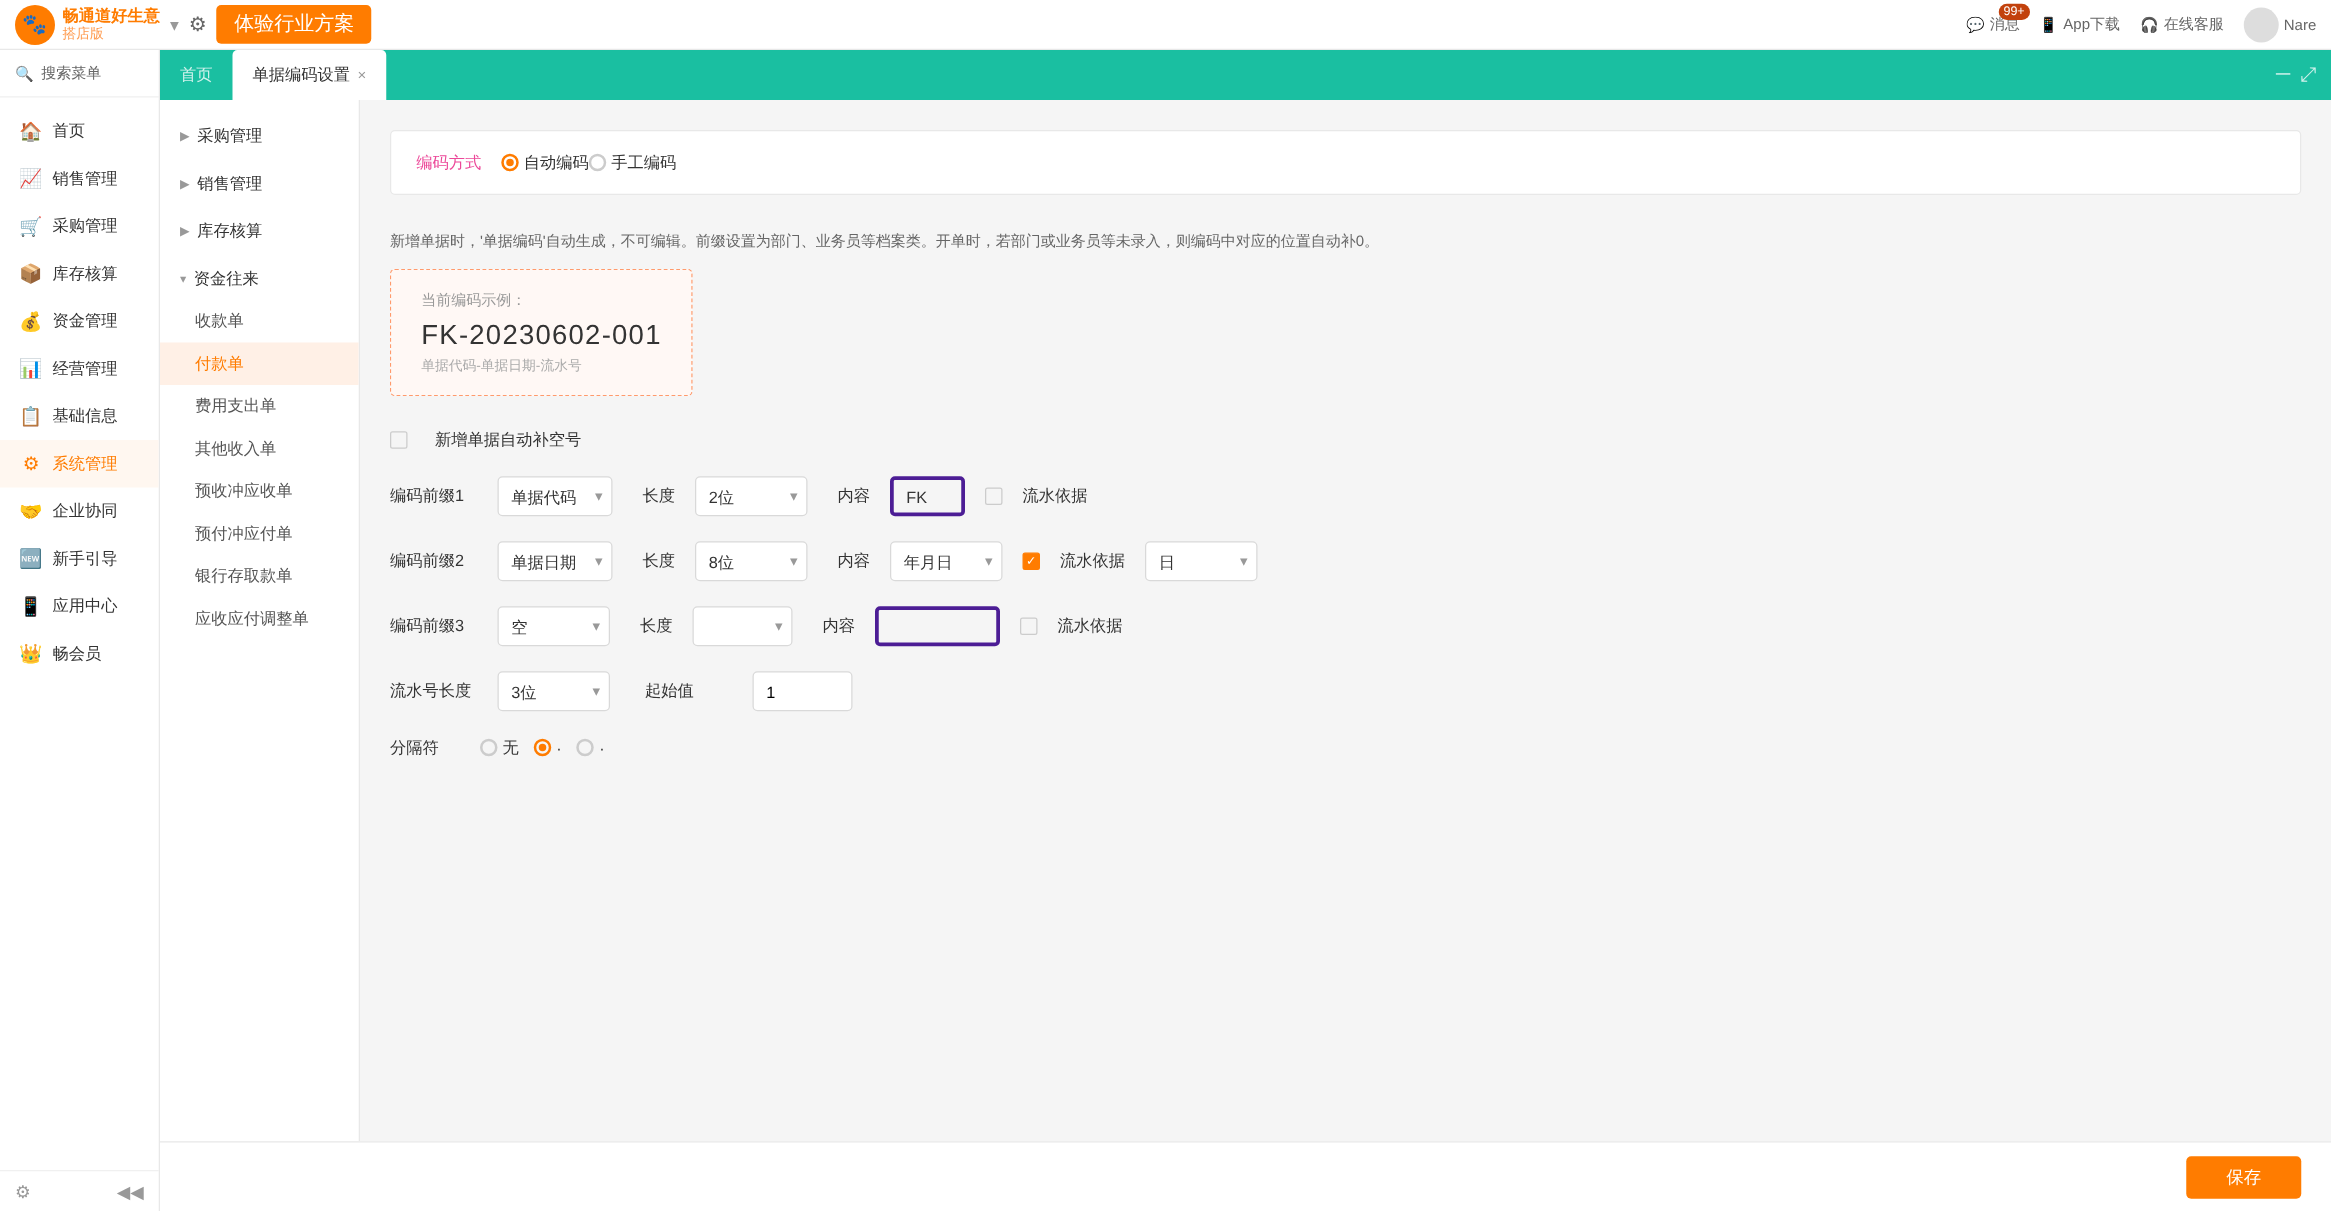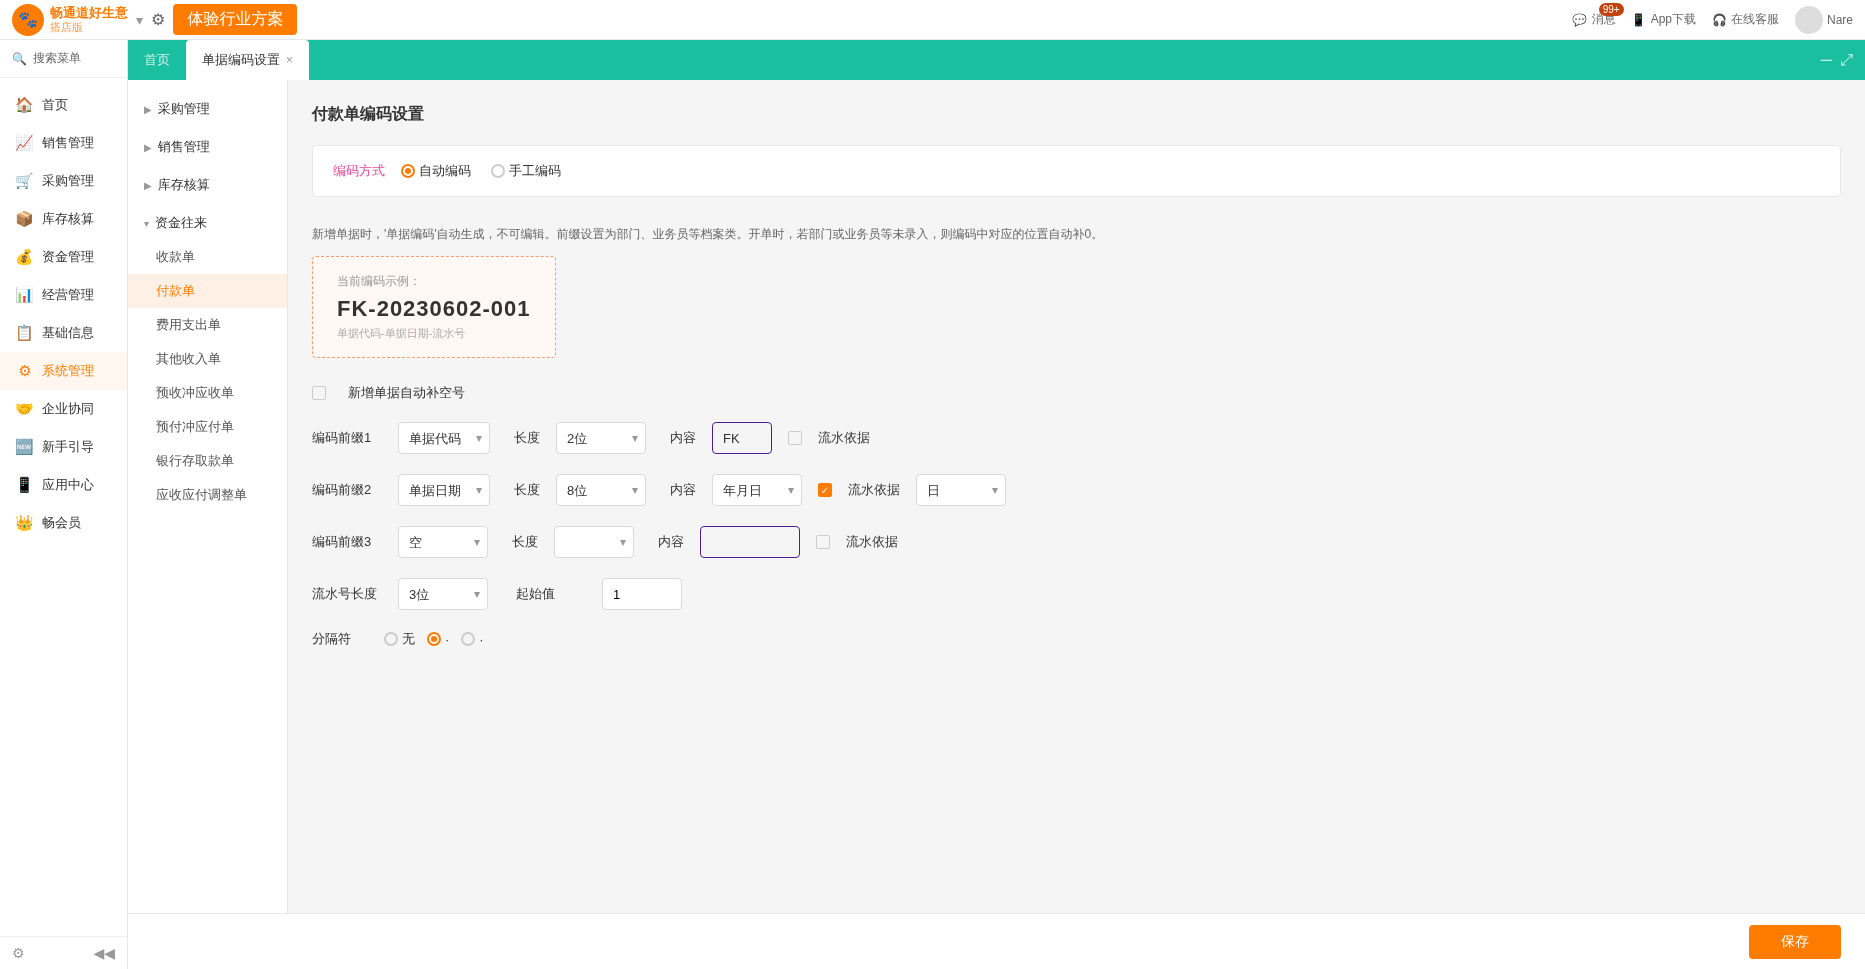--- a/index.html
+++ b/index.html
@@ -53,48 +53,48 @@
     .sub-sidebar-item.active { background: #fff0e6; color: #ff7c00; font-weight: 500; }
 
     
     .main-content { flex: 1; padding: 24px; overflow-y: auto; background: #f5f5f5; }
     .page-title { font-size: 16px; font-weight: 600; color: #333; margin-bottom: 20px; }
 
     
     .section-card { background: #fff; border: 1px solid #e8e8e8; border-radius: 4px; padding: 16px 20px; margin-bottom: 16px; }
     .encode-method-row { display: flex; align-items: center; gap: 8px; }
     .encode-label { color: #ec4899; font-size: 13px; margin-right: 8px; }
-    .radio-group { display: flex; align-items: center; gap: 20px; }
+    .radio-group { display: flex; align-items: center; gap: 0; }
     .radio-item { display: flex; align-items: center; gap: 4px; cursor: pointer; font-size: 13px; color: #333; }
     .radio-circle { width: 14px; height: 14px; border-radius: 50%; border: 2px solid #ccc; display: flex; align-items: center; justify-content: center; }
     .radio-circle.checked { border-color: #ff7c00; }
     .radio-dot { width: 6px; height: 6px; border-radius: 50%; background: #ff7c00; }
 
     .info-text { font-size: 12px; color: #666; padding: 12px 0; line-height: 1.6; }
 
     
     .preview-box { background: #fff8f5; border: 1px dashed #ff9a6c; border-radius: 4px; padding: 16px 24px; display: inline-block; margin-bottom: 16px; }
     .preview-label { font-size: 12px; color: #999; margin-bottom: 6px; }
-    .preview-code { font-size: 22px; font-weight: 700; color: #333; letter-spacing: 1px; }
+    .preview-code { font-size: 22px; font-weight: 400; color: #333; letter-spacing: 1px; }
     .preview-desc { font-size: 11px; color: #aaa; margin-top: 4px; }
 
     
     .checkbox-row { display: flex; align-items: center; gap: 22px; padding: 10px 0; font-size: 13px; color: #333; }
     .checkbox-box { width: 14px; height: 14px; border: 1px solid #ccc; border-radius: 2px; cursor: pointer; display: flex; align-items: center; justify-content: center; }
     .checkbox-box.checked { background: #ff7c00; border-color: #ff7c00; color: #fff; font-size: 10px; }
 
     
     .settings-row { display: flex; align-items: center; gap: 16px; padding: 10px 0; flex-wrap: wrap; }
     .settings-label { font-size: 13px; color: #333; min-width: 70px; }
     .select-wrapper { position: relative; display: inline-block; }
     .select-wrapper::after { content: '▾'; position: absolute; right: 8px; top: 50%; transform: translateY(-50%); color: #999; font-size: 12px; pointer-events: none; }
     .select-wrapper select { border: 1px solid #d9d9d9; border-radius: 4px; padding: 5px 28px 5px 10px; font-size: 13px; color: #333; background: #fff; cursor: pointer; appearance: none; min-width: 90px; height: 32px; }
     .length-label { font-size: 13px; color: #333; margin-left: 8px; text-align: right; }
     .content-label { font-size: 13px; color: #333; margin-left: 8px; }
-    .content-value { font-size: 13px; color: #333; background: #f5f5f5; border: 1px solid #4c1d95; border-radius: 4px; padding: 4px 10px; min-width: 60px; height: 32px; display: flex; align-items: center; }
+    .content-value { font-size: 13px; color: #333; background: #f5f5f5; border: 3px solid #4c1d95; border-radius: 4px; padding: 4px 10px; min-width: 60px; height: 32px; display: flex; align-items: center; }
     .stream-label { font-size: 13px; color: #333; }
 
     .divider-row { display: flex; align-items: center; gap: 12px; padding: 10px 0; }
     .divider-label { font-size: 13px; color: #333; min-width: 60px; }
 
     
     .bottom-bar { height: 56px; background: #fff; border-top: 1px solid #e8e8e8; display: flex; align-items: center; justify-content: flex-end; padding: 0 24px; flex-shrink: 0; }
     .save-btn { background: #ff7c00; color: #fff; border: none; border-radius: 4px; padding: 8px 32px; font-size: 14px; cursor: pointer; }
   </style>
 </head>
@@ -262,21 +262,20 @@
           <div class="sub-sidebar-item">
             <span>银行存取款单</span>
           </div>
           <div class="sub-sidebar-item">
             <span>应收应付调整单</span>
           </div>
         </div>
       </div>
 
       <div class="main-content">
-        <div class="page-title">付款单编码设置</div>
 
         
         <div class="section-card">
           <div class="encode-method-row">
             <span class="encode-label">编码方式</span>
             <div class="radio-group">
               <label class="radio-item">
                 <div class="radio-circle checked">
                   <div class="radio-dot"></div>
                 </div>

